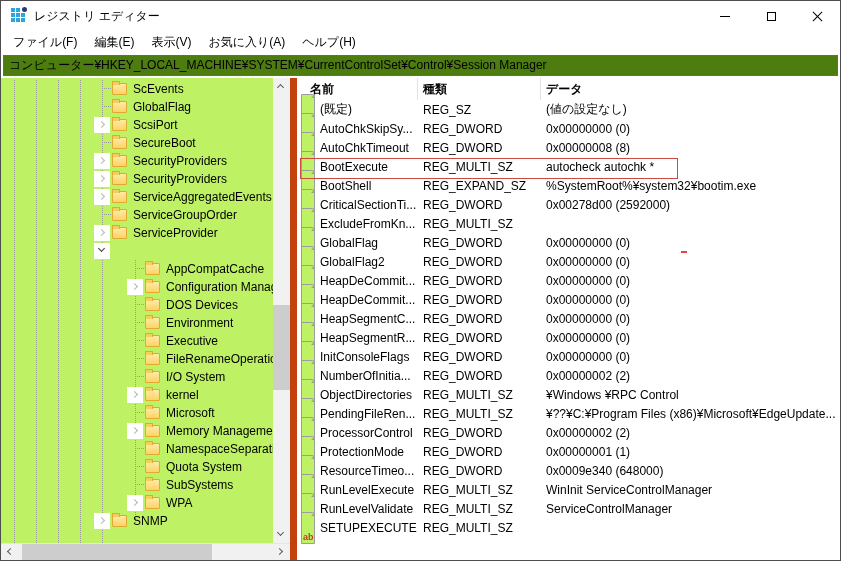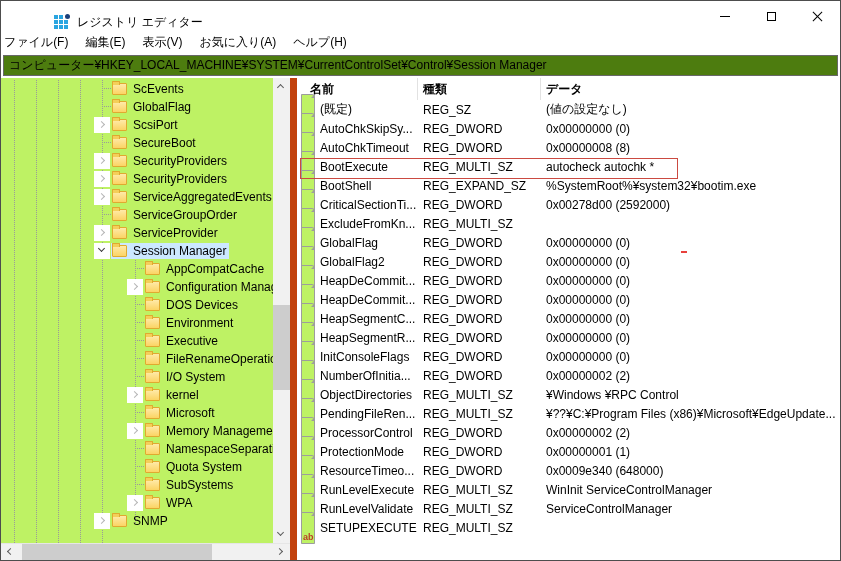--- a/index.html
+++ b/index.html
@@ -3,38 +3,38 @@
 <meta charset="utf-8">
 <style>
   html,body{margin:0;padding:0;background:#fff;}
   *{box-sizing:border-box;}
   .window{
     position:relative;width:841px;height:561px;border:1px solid #4d4d4d;
     background:#fff;color:#000;overflow:hidden;
     font-family:"Liberation Sans","DejaVu Sans",sans-serif;font-size:12px;
   }
   
-  .titlebar{height:30px;display:flex;align-items:flex-end;background:#fff;margin-left:43px;}
+  .titlebar{height:30px;display:flex;align-items:center;background:#fff;}
   .app-icon{width:16px;height:16px;margin:0 7px 0 10px;position:relative;flex:none;}
   .app-icon .grid{position:absolute;inset:0;display:grid;
     grid-template-columns:repeat(3,4px);grid-template-rows:repeat(3,4px);gap:1px;}
   .app-icon .grid i{background:#2aa5e0;}
   .app-icon .grid i.hole{background:transparent;}
   .app-icon .dot{position:absolute;top:-1px;right:0px;width:5px;height:5px;border-radius:50%;background:#1b3f7a;}
   .title-text{font-size:12px;}
   .win-controls{margin-left:auto;display:flex;height:30px;}
   .win-btn{width:46px;height:30px;display:flex;align-items:center;justify-content:center;position:relative;}
   .glyph-min{width:10px;height:1px;background:#000;}
   .glyph-max{width:9px;height:9px;border:1px solid #000;}
   .glyph-close{position:relative;width:11px;height:11px;}
   .glyph-close i{position:absolute;left:-1px;top:5px;width:13px;height:1px;background:#000;}
   .glyph-close i:nth-child(1){transform:rotate(45deg);}
   .glyph-close i:nth-child(2){transform:rotate(-45deg);}
   
-  .menubar{height:23px;display:flex;align-items:center;background:#fff;}
+  .menubar{height:23px;display:flex;align-items:center;padding-left:9px;background:#fff;}
   .menu-item{margin-right:11px;padding:2px 3px;white-space:nowrap;}
   
   .addresswrap{height:24px;padding:1px 2px 2px 2px;}
   .addressbar{height:21px;border:1px solid #686868;display:flex;align-items:center;
     padding-left:5px;white-space:nowrap;overflow:hidden;background:#4d7c0f;}
   
   .main{display:flex;height:482px;}
   .tree-pane{position:relative;width:296px;flex:none;border-right:7px solid #c2410c;background:#bef264;overflow:hidden;}
   .list-pane{position:relative;flex:1;background:#fff;overflow:hidden;}
   
@@ -229,24 +229,20 @@
               </span>
               <span class="item-body">
                 <span class="folder"></span>
                 <span class="tlabel">ServiceProvider</span>
               </span>
             </div>
             <div class="trow d0 selected">
               <span class="expander">
                 <span class="chev open"></span>
               </span>
-              <span class="item-body">
-                <span class="folder"></span>
-                <span class="tlabel">Session Manager</span>
-              </span>
             </div>
             <div class="trow d1">
               <span class="stub"></span>
               <span class="expander" style="background: transparent;"></span>
               <span class="item-body">
                 <span class="folder"></span>
                 <span class="tlabel">AppCompatCache</span>
               </span>
             </div>
             <div class="trow d1">

